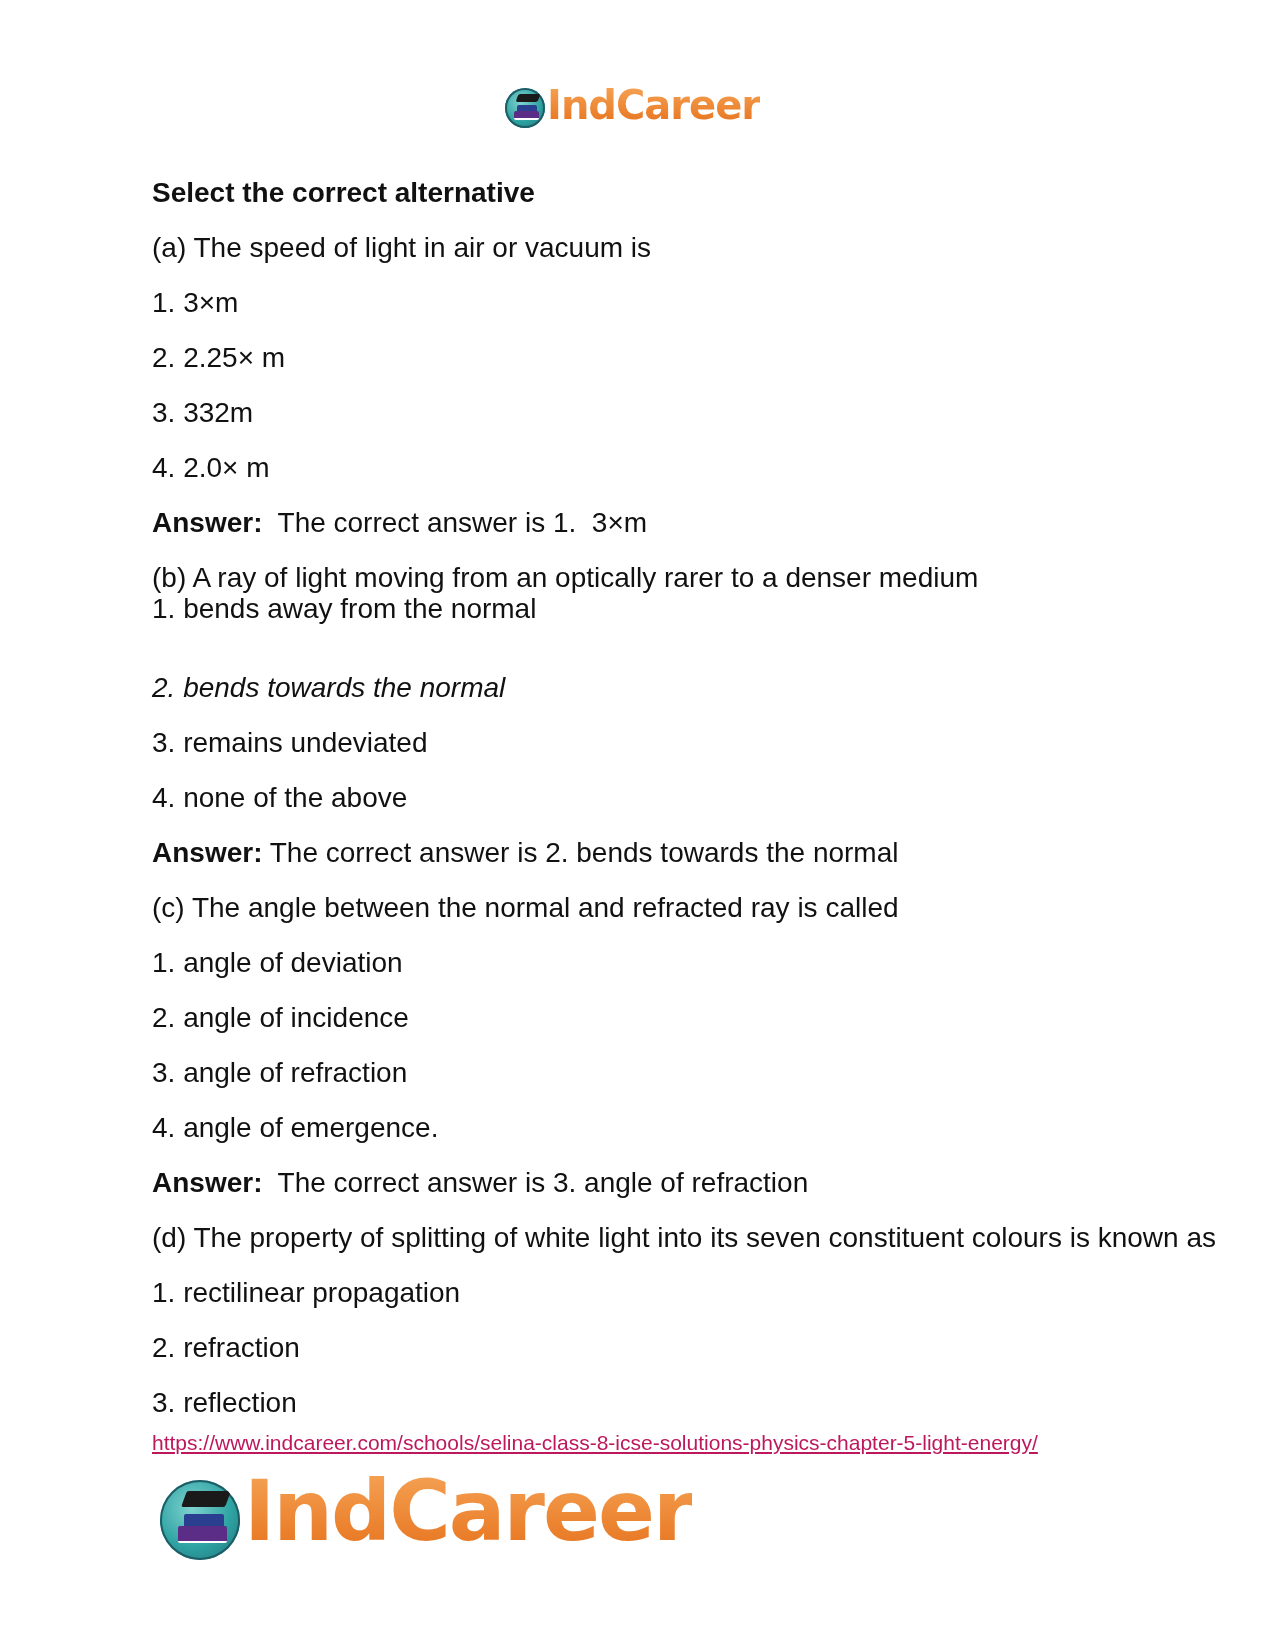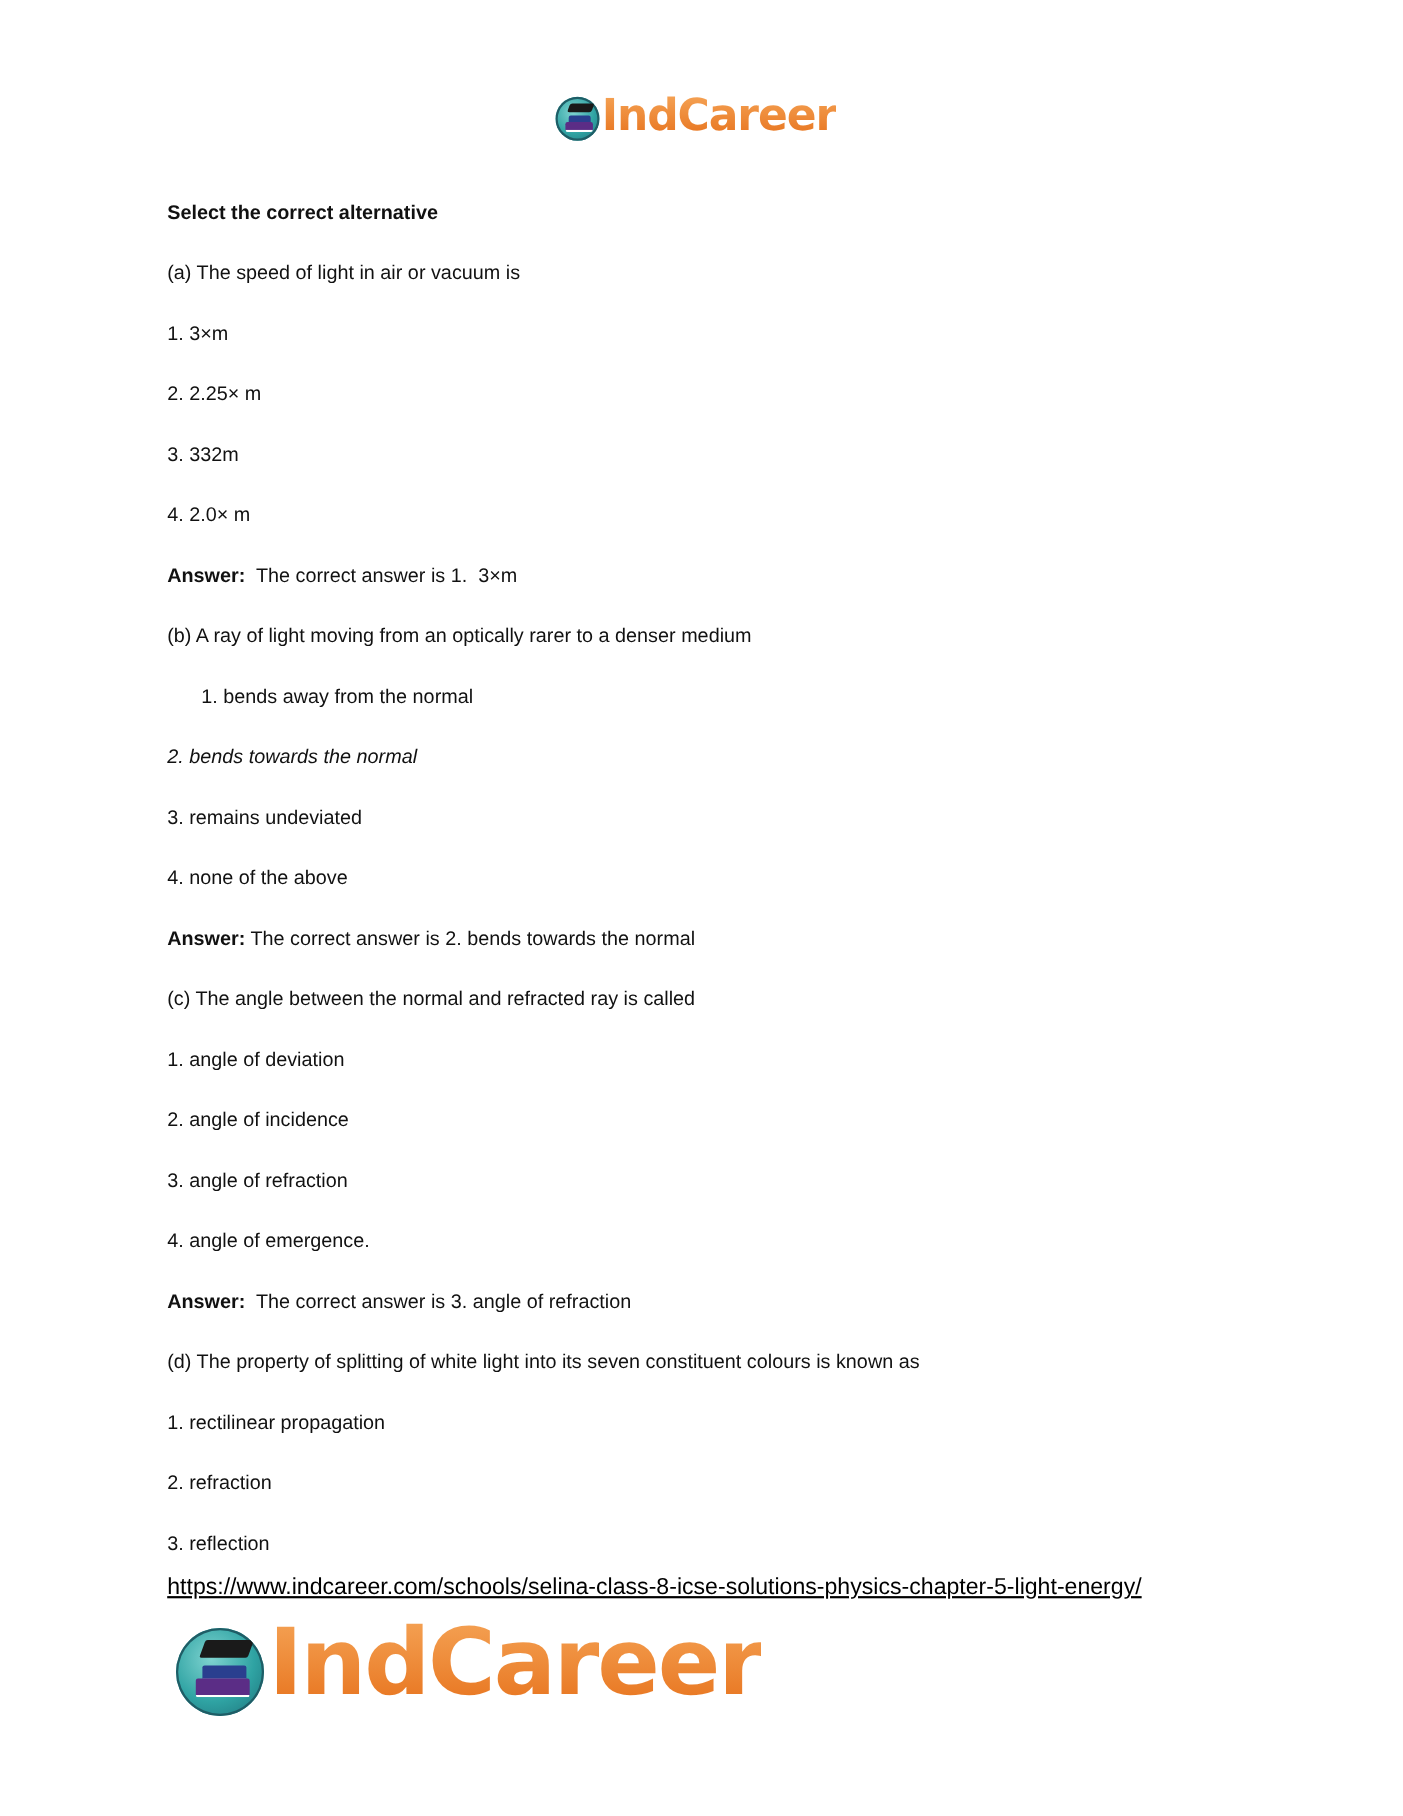--- a/index.html
+++ b/index.html
@@ -74,33 +74,33 @@
 
     .content {
       position: absolute;
       left: 152px;
       top: 0;
       width: 1000px;
     }
     .line {
       position: absolute;
       left: 0;
-      font-size: 18px;
+      font-size: 28px;
       line-height: 26px;
       white-space: nowrap;
     }
     .bold { font-weight: bold; }
     .answer-label { font-weight: bold; }
     .source-link {
       position: absolute;
       left: 152px;
       top: 1430px;
       font-size: 21px;
       line-height: 26px;
-      color: #000000;
+      color: #be185d;
       text-decoration: underline;
       white-space: nowrap;
       text-align: right;
     }
   </style>
 </head>
 <body>
 
 <div class="logo logo-top">
   <div class="logo-emblem">
@@ -117,21 +117,21 @@
   <div class="line" style="top:235px;">(a) The speed of light in air or vacuum is</div>
   <div class="line" style="top:290px;">1. 3×m</div>
   <div class="line" style="top:345px;">2. 2.25× m</div>
   <div class="line" style="top:400px;">3. 332m</div>
   <div class="line" style="top:455px;">4. 2.0× m</div>
   <div class="line" style="top:510px;">
     <span class="answer-label">Answer:</span><span style="white-space:pre;">  The correct answer is 1.  3×m</span>
   </div>
 
   <div class="line" style="top:565px;">(b) A ray of light moving from an optically rarer to a denser medium</div>
-  <div class="line" style="top:620px;margin-left:31px;">1. bends away from the normal</div>
+  <div class="line" style="top:596px;">1. bends away from the normal</div>
   <div class="line" style="top:675px;font-style:italic;">2. bends towards the normal</div>
   <div class="line" style="top:730px;">3. remains undeviated</div>
   <div class="line" style="top:785px;">4. none of the above</div>
   <div class="line" style="top:840px;">
     <span class="answer-label">Answer:</span><span style="white-space:pre;"> The correct answer is 2. bends towards the normal</span>
   </div>
 
   <div class="line" style="top:895px;">(c) The angle between the normal and refracted ray is called</div>
   <div class="line" style="top:950px;">1. angle of deviation</div>
   <div class="line" style="top:1005px;">2. angle of incidence</div>

